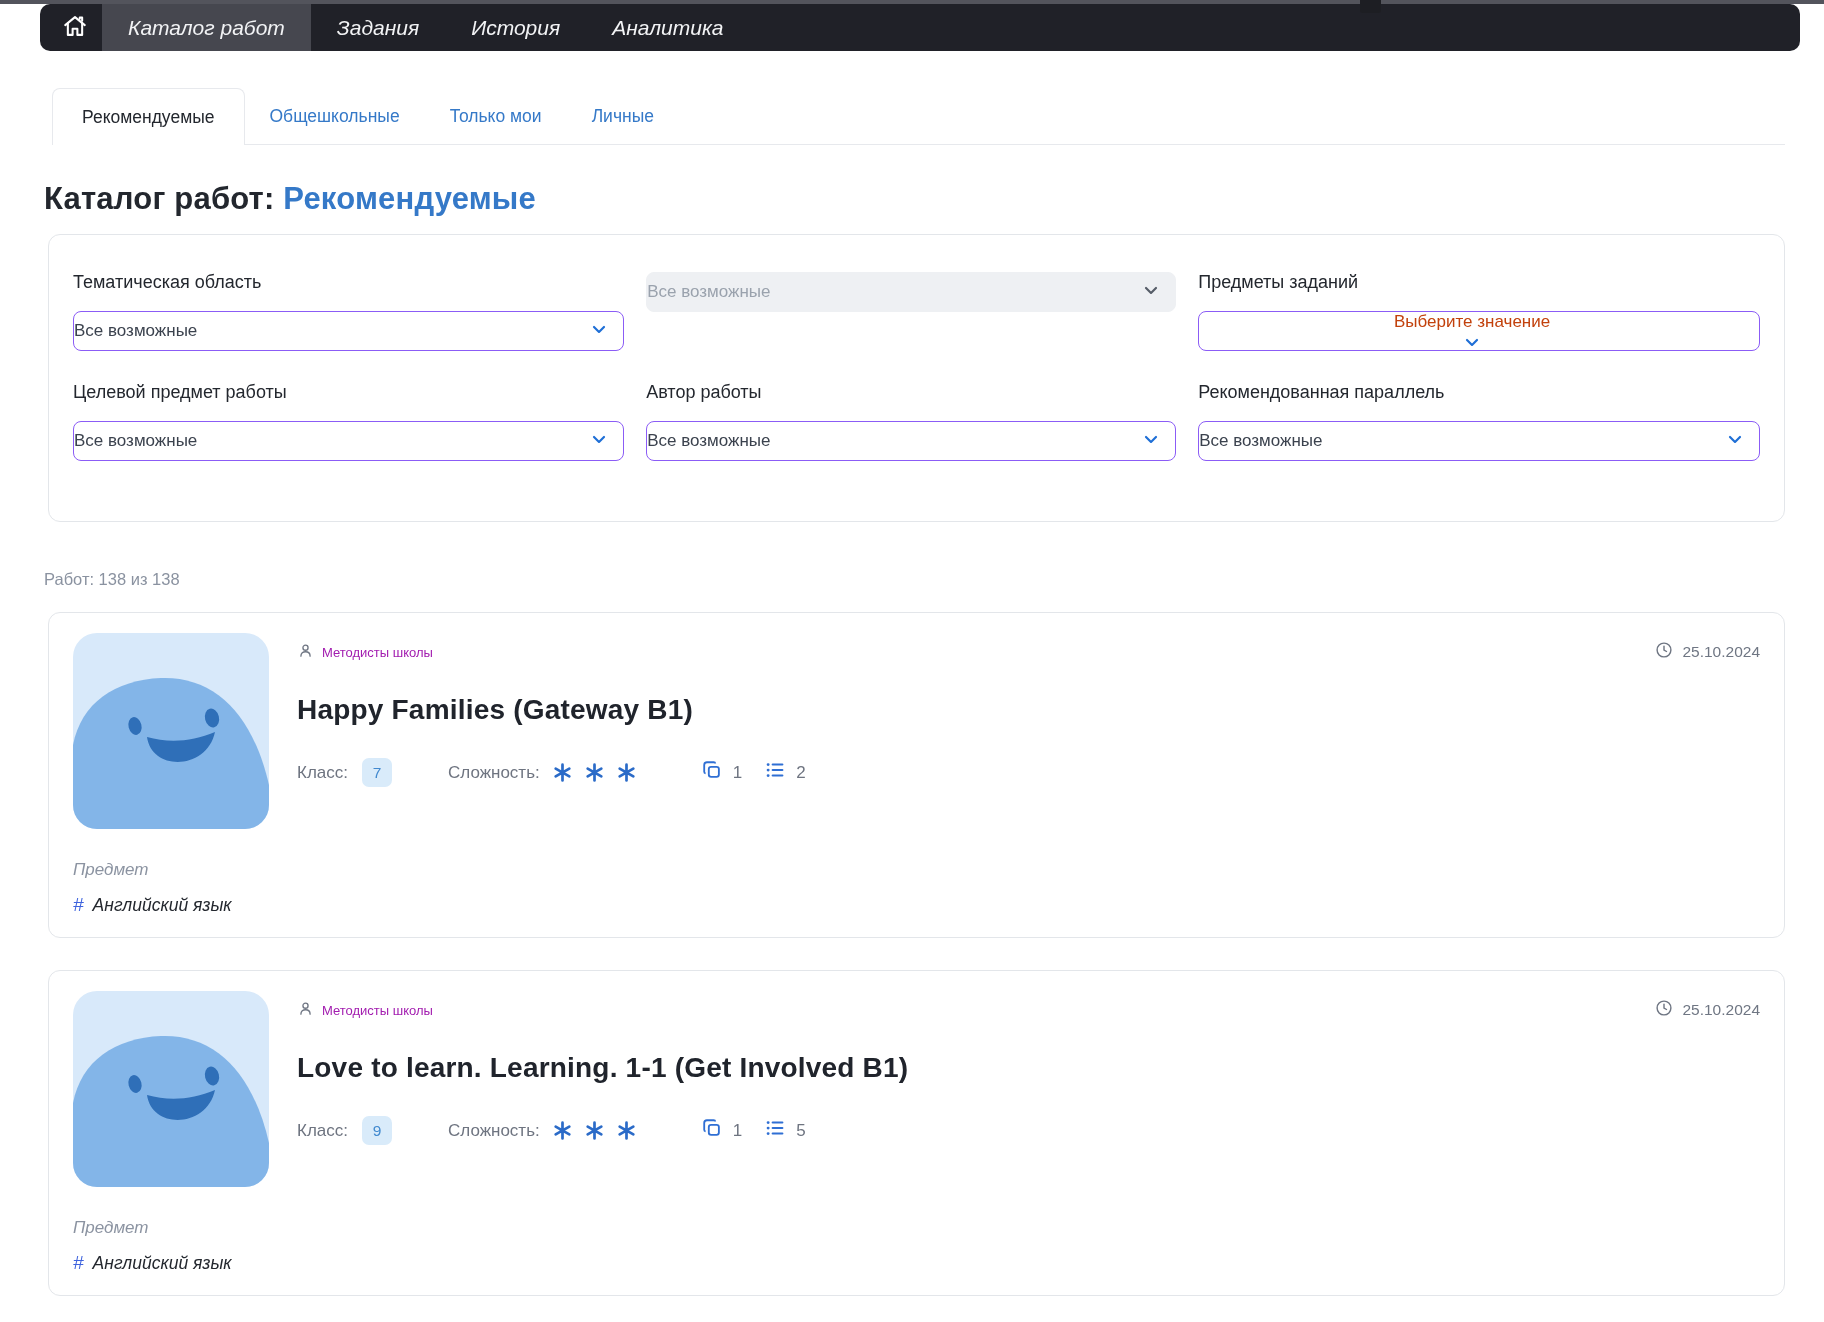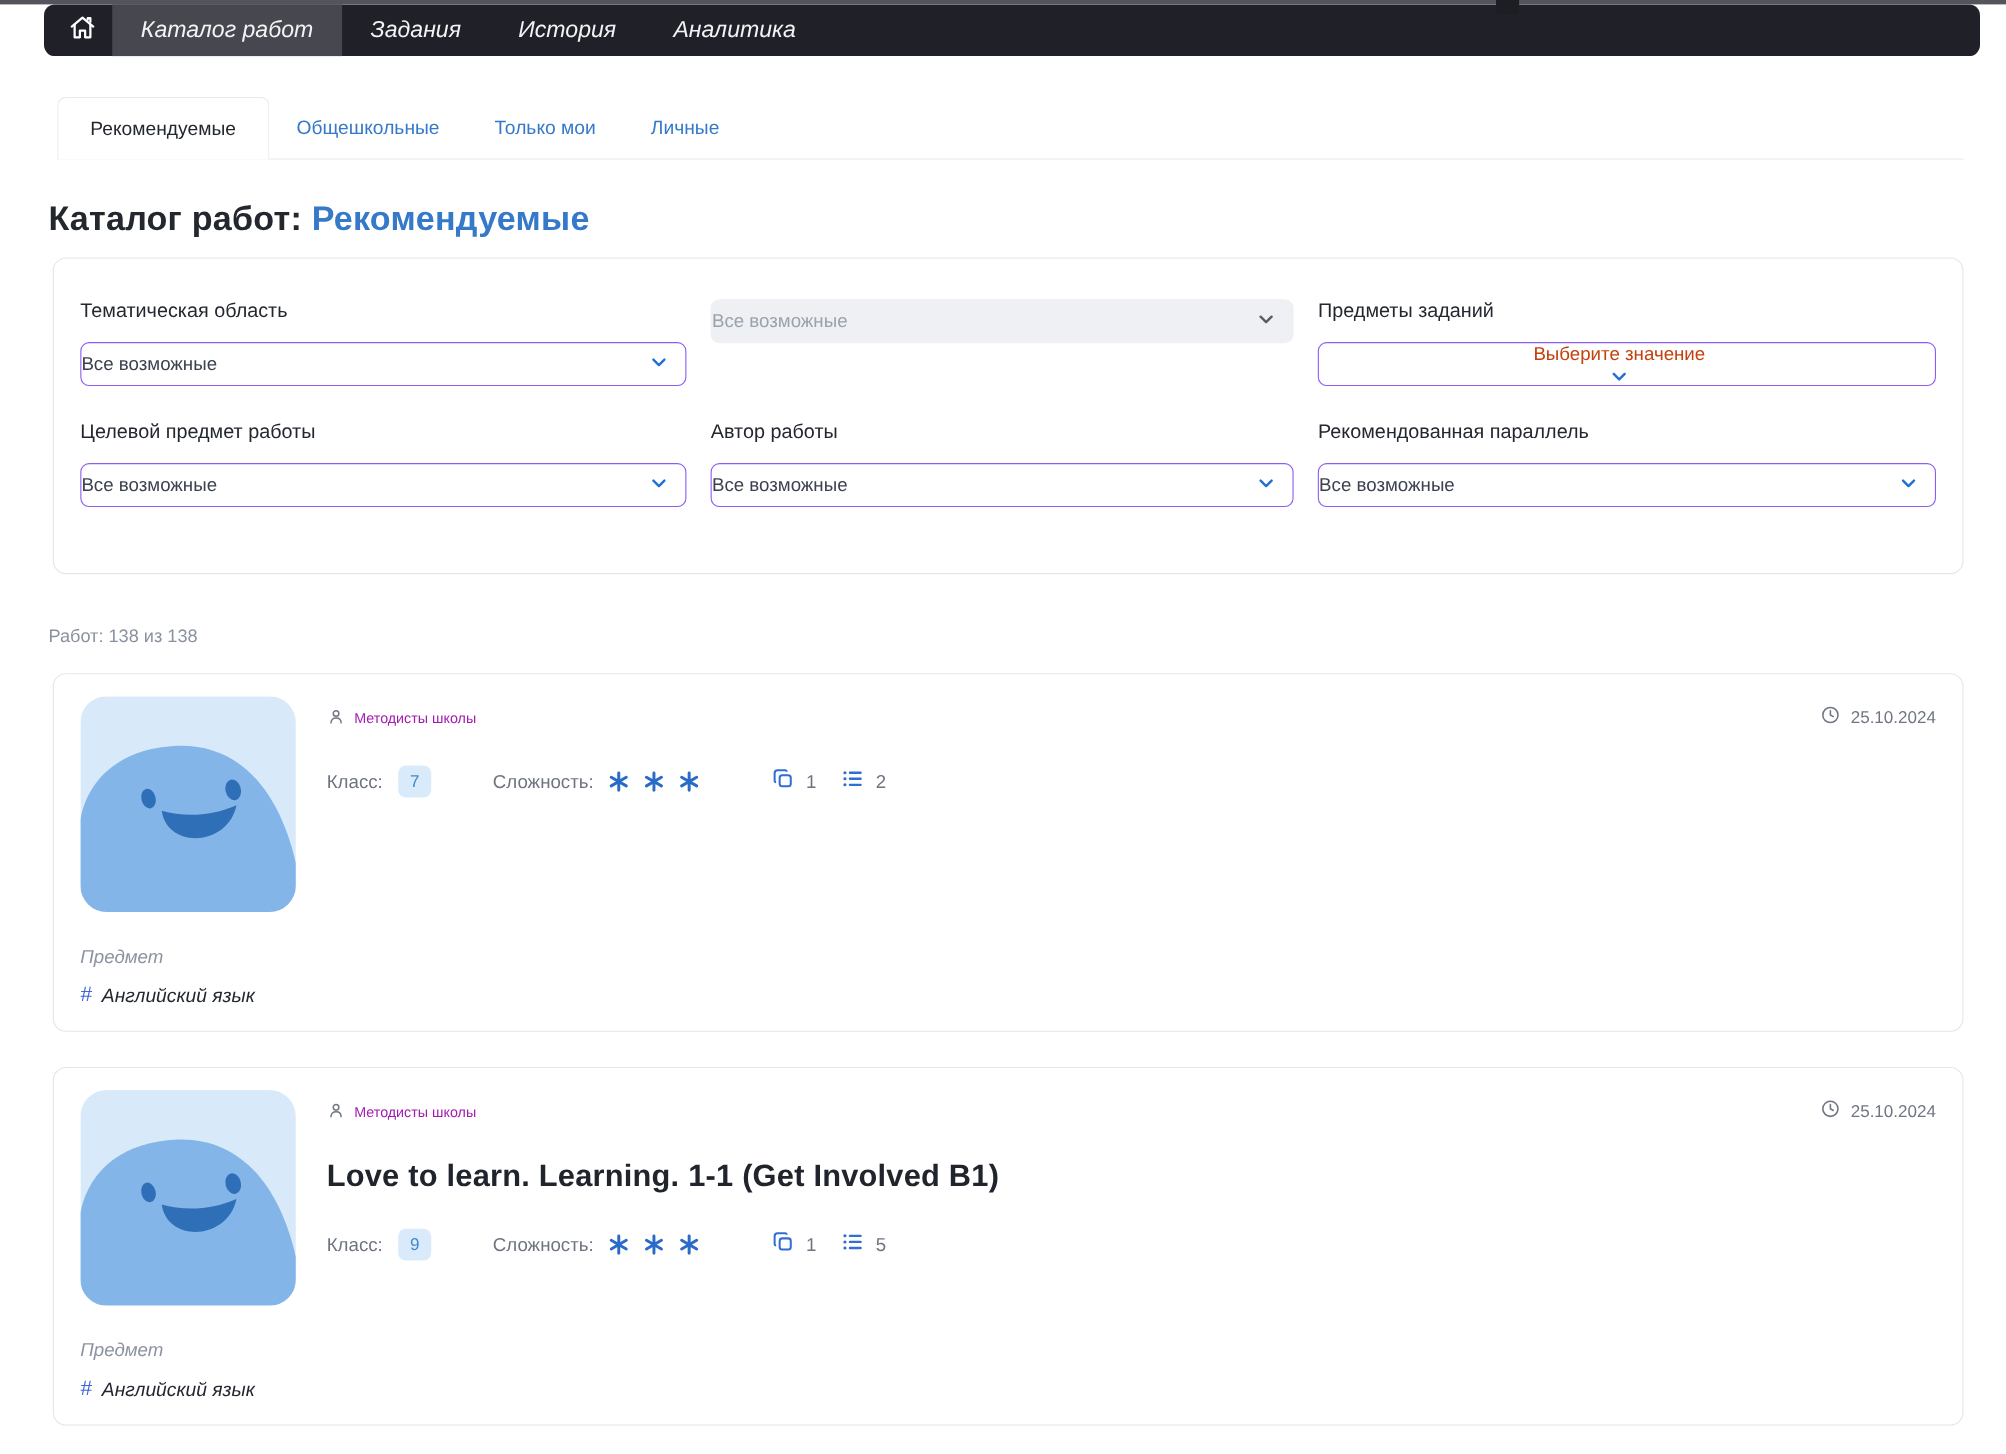--- a/index.html
+++ b/index.html
@@ -198,20 +198,21 @@
         <div class="date">
           <span>
             <svg width="18" height="18" viewBox="0 0 24 24" fill="none" stroke="#6f7683" stroke-width="1.9" stroke-linecap="round">
                 <circle cx="12" cy="12" r="9.2"></circle>
                 <path d="M12 6.8 V12 L15.4 14"></path>
               </svg>
           </span>
           <span>25.10.2024</span>
         </div>
       </div>
+      <div class="card-title">Happy Families (Gateway B1)</div>
       <div class="stats">
         <span>Класс:</span>
         <span class="badge">7</span>
         <span class="stat-gap1">Сложность:</span>
         <span class="asterisks">
           <svg width="21" height="21" viewBox="0 0 24 24" stroke="#2b6bc8" stroke-width="3.1" stroke-linecap="round">
               <path d="M12 3v18M4.2 7.5l15.6 9M4.2 16.5l15.6-9"></path>
             </svg>
           <svg width="21" height="21" viewBox="0 0 24 24" stroke="#2b6bc8" stroke-width="3.1" stroke-linecap="round">
               <path d="M12 3v18M4.2 7.5l15.6 9M4.2 16.5l15.6-9"></path>

